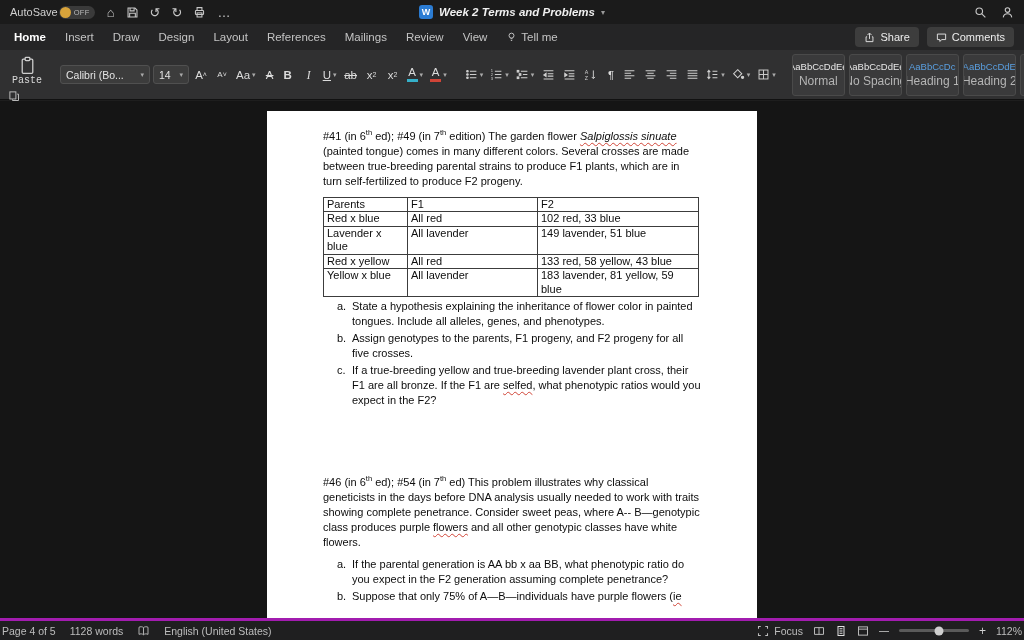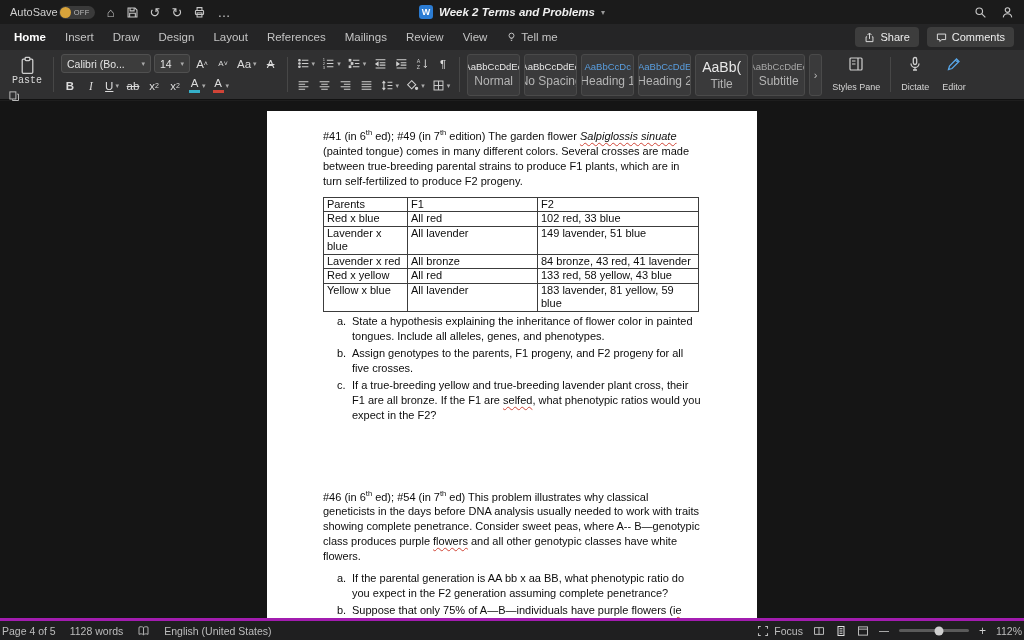--- a/index.html
+++ b/index.html
@@ -31,21 +31,21 @@
   .tab.active { color:#ffffff; font-weight:bold; }
   .tab-tellme { display:flex; align-items:center; gap:4px; }
   .tab-actions { margin-left:auto; display:flex; gap:8px; }
   .pill { height:20px; background:#3d3d3d; border-radius:4px; display:flex; align-items:center;
     gap:5px; padding:0 9px; font-size:11px; color:#ededed; }
 
   
   .ribbon { position:absolute; top:50px; left:0; right:0; height:50px; background:#303031;
     border-bottom:1px solid #111; display:flex; align-items:stretch; padding:4px 8px; gap:7px; }
   .vdiv { width:1px; background:#474747; margin:3px 0; }
-  .grp { display:flex; flex-direction:column; justify-content:space-between; }
+  .grp { display:flex; flex-direction:row; justify-content:space-between; }
   .grp-paste { flex-direction:column; gap:2px;font-family:Liberation Mono, monospace; }
   .paste-big { display:flex; flex-direction:column; align-items:center; justify-content:space-between; padding:2px 4px; }
   .paste-big .lbl { font-size:10px; color:#d8d8d8; }
   .mini-col { display:flex; flex-direction:column; justify-content:center; gap:5px; }
   .rrow { display:flex; align-items:center; gap:3px; }
   .combo { height:19px; background:#3c3c3c; border:1px solid #505050; border-radius:3px;
     display:flex; align-items:center; justify-content:space-between; padding:0 5px; font-size:10.5px; color:#e4e4e4; }
   .combo.name { width:90px; } .combo.size { width:36px; }
   .chev { font-size:7px; color:#aaa; margin-left:2px; }
   .rbtn { min-width:18px; height:19px; border-radius:3px; display:flex; align-items:center;
@@ -477,25 +477,20 @@
         <td>Red x blue</td>
         <td>All red</td>
         <td>102 red, 33 blue</td>
       </tr>
       <tr>
         <td>Lavender x blue</td>
         <td>All lavender</td>
         <td>149 lavender, 51 blue</td>
       </tr>
       <tr>
-        <td>Lavender x red</td>
-        <td>All bronze</td>
-        <td>84 bronze, 43 red, 41 lavender</td>
-      </tr>
-      <tr>
         <td>Red x yellow</td>
         <td>All red</td>
         <td>133 red, 58 yellow, 43 blue</td>
       </tr>
       <tr>
         <td>Yellow x blue</td>
         <td>All lavender</td>
         <td>183 lavender, 81 yellow, 59 blue</td>
       </tr>
     </tbody>

